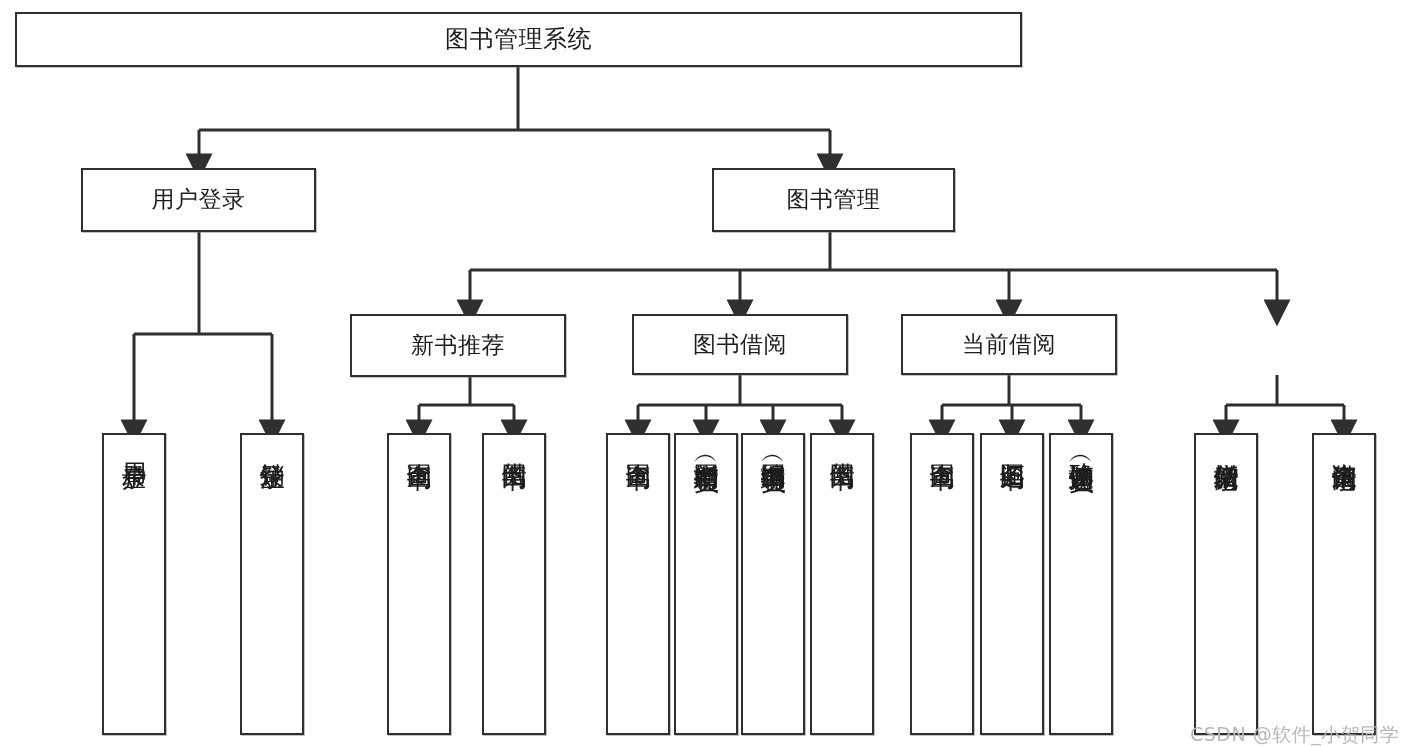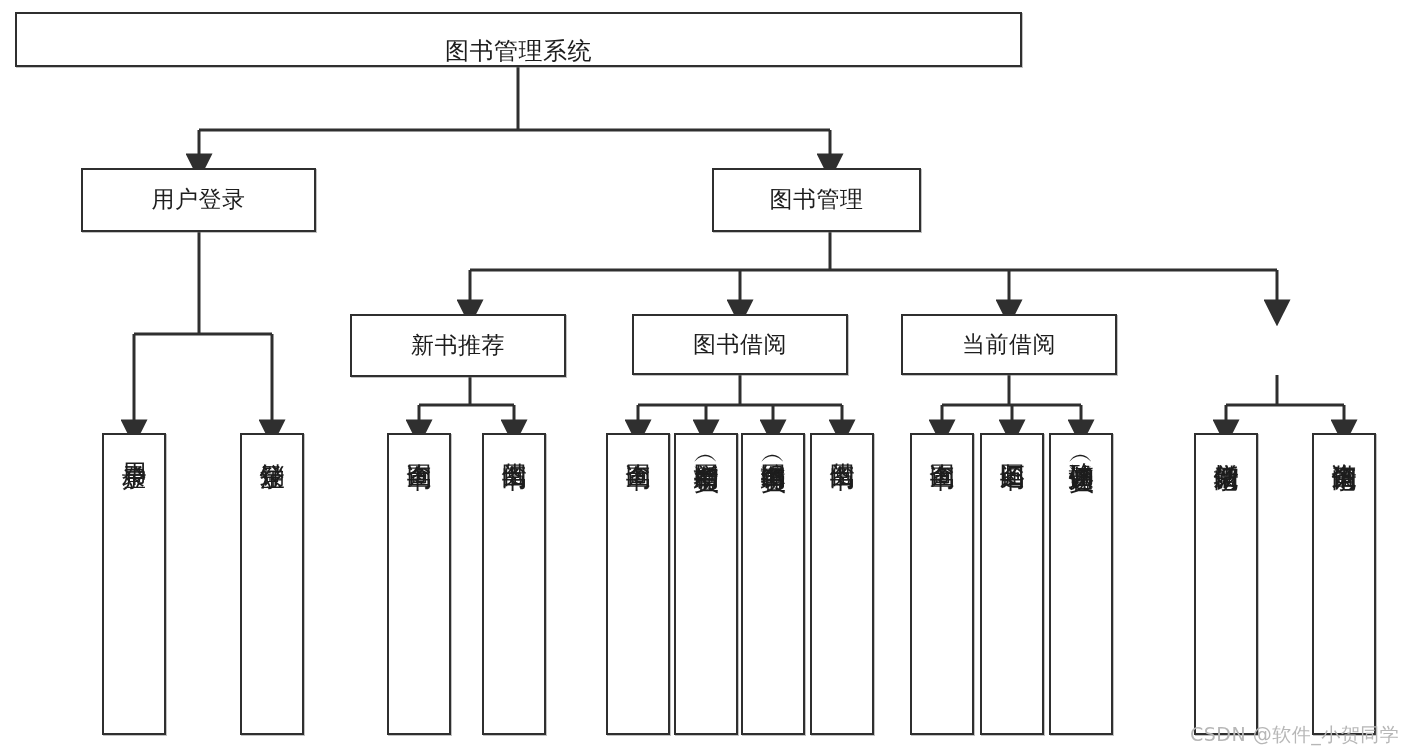--- a/index.html
+++ b/index.html
@@ -120,28 +120,28 @@
       <path d="M1012,405 L1012,423" marker-end="url(#arrow)"></path>
       <path d="M1081,405 L1081,423" marker-end="url(#arrow)"></path>
 
       <path d="M1277,375 L1277,405"></path>
       <path d="M1226,405 L1344,405"></path>
       <path d="M1226,405 L1226,423" marker-end="url(#arrow)"></path>
       <path d="M1344,405 L1344,423" marker-end="url(#arrow)"></path>
     </g>
   </svg>
 
-  <div class="node root h" style="left:15px; top:12px; width:1007px; height:55px;align-items:flex-end;">
+  <div class="node root h" style="left:15px; top:12px; width:1007px; height:55px;">
     <span class="label">图书管理系统</span>
   </div>
 
   <div class="node h" style="left:81px; top:168px; width:235px; height:64px;">
     <span class="label">用户登录</span>
   </div>
-  <div class="node h" style="left:712px; top:168px; width:209px; height:64px;">
+  <div class="node h" style="left:712px; top:168px; width:243px; height:64px;">
     <span class="label">图书管理</span>
   </div>
 
   <div class="node h" style="left:350px; top:314px; width:216px; height:63px;">
     <span class="label">新书推荐</span>
   </div>
   <div class="node h" style="left:632px; top:314px; width:216px; height:61px;">
     <span class="label">图书借阅</span>
   </div>
   <div class="node h" style="left:901px; top:314px; width:216px; height:61px;">

